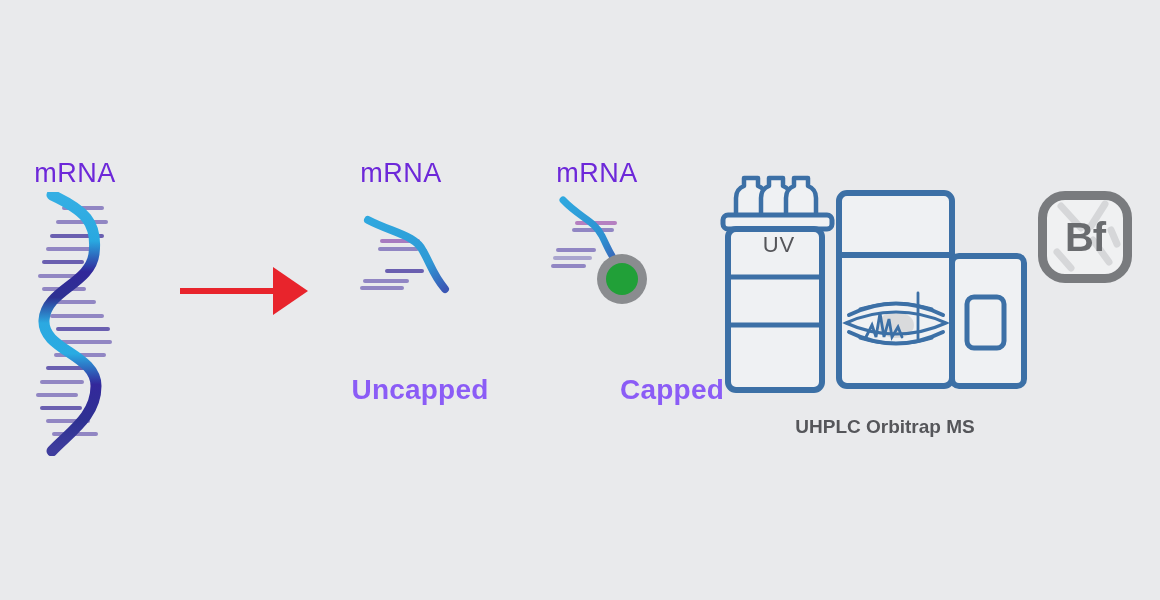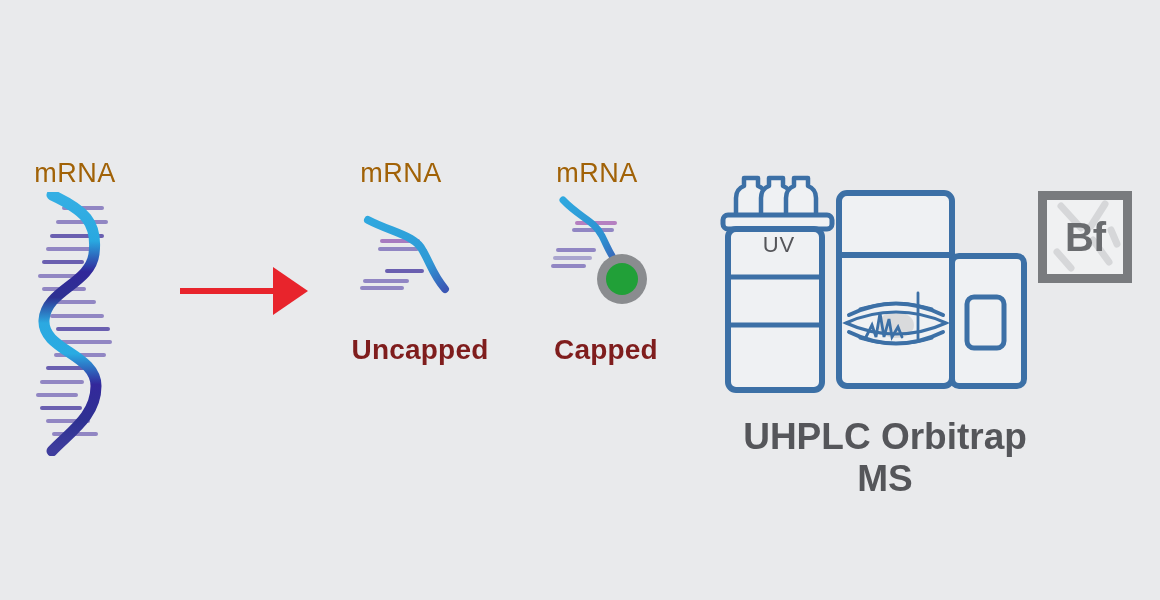--- a/index.html
+++ b/index.html
@@ -10,33 +10,34 @@
   .canvas{
     position:relative;
     width:1160px;height:600px;
     background:#E9EAEC;
     overflow:hidden;
   }
   .abs{position:absolute;}
   .mrna-label{
     font-size:27px;
     font-weight:400;
-    color:#a16207;
+    color:#6d28d9;
     text-align:center;
     letter-spacing:.5px;
   }
   .caption{
     font-size:28px;
     font-weight:700;
-    color:#7f1d1d;
+    color:#8b5cf6;
     text-align:center;
     letter-spacing:.2px;
+    margin-top:40px;
   }
   .instrument-caption{
-    font-size:37px;
+    font-size:19px;
     font-weight:700;
     color:#55565A;
     text-align:center;
   }
   .uv-label{
     font-size:22px;
     font-weight:400;
     color:#55565A;
     text-align:center;
     letter-spacing:1px;
@@ -145,21 +146,21 @@
       <line x1="24" y1="38" x2="62" y2="38"></line>
       <line x1="8" y1="58" x2="44" y2="58"></line>
       <line x1="5" y1="66" x2="40" y2="66" stroke="#A9A5CE"></line>
       <line x1="3" y1="74" x2="34" y2="74"></line>
     </g>
     <path d="M13,8 C30,26 44,28 52,44 C58,56 60,62 66,70" fill="none" stroke="url(#capGrad)" stroke-width="7" stroke-linecap="round"></path>
     <circle cx="72" cy="87" r="25" fill="#8A8C8F"></circle>
     <circle cx="72" cy="87" r="16" fill="#21A038"></circle>
   </svg>
 
-  <div class="abs caption" style="left:516px;top:334px;width:180px;">Capped</div>
+  <div class="abs caption" style="left:544px;top:334px;width:180px;text-align:right;">Capped</div>
 
   <svg class="abs" style="left:720px;top:165px;" width="320" height="235" viewBox="0 0 320 235">
     <g stroke="#3C70A6" fill="#EFF1F3" stroke-linejoin="round">
 
       <g stroke-width="4.5">
         <path d="M24,13 h14 v8 q8,3 8,12 v19 h-30 v-19 q0,-9 8,-12 z"></path>
         <path d="M49,13 h14 v8 q8,3 8,12 v19 h-30 v-19 q0,-9 8,-12 z"></path>
         <path d="M74,13 h14 v8 q8,3 8,12 v19 h-30 v-19 q0,-9 8,-12 z"></path>
       </g>
 
@@ -187,21 +188,21 @@
         <line x1="198" y1="128" x2="198" y2="174" stroke-width="2.8"></line>
         <path d="M146,172 L152,160 L156,172 L160,148 L164,172 L169,154 L172,172 L178,162 L182,172" stroke-width="2.8"></path>
       </g>
     </g>
   </svg>
 
   <div class="abs uv-label" style="left:734px;top:232px;width:90px;">UV</div>
 
   <div class="abs instrument-caption" style="left:720px;top:416px;width:330px;">UHPLC Orbitrap MS</div>
 
-  <div class="sw-icon" style="left:1038px;top:191px;">
+  <div class="sw-icon" style="left:1038px;top:191px;border-radius:27px;">
     <svg class="ghost" width="76" height="74" viewBox="0 0 76 74">
       <g fill="none" stroke="#D6D7D9" stroke-width="7" stroke-linecap="round">
         <path d="M14,6 L34,28"></path>
         <path d="M58,4 L44,26"></path>
         <path d="M46,40 L62,62"></path>
         <path d="M10,52 L24,68"></path>
         <path d="M64,30 L70,44"></path>
       </g>
     </svg>
     <div class="sw-letters">Bf</div>

